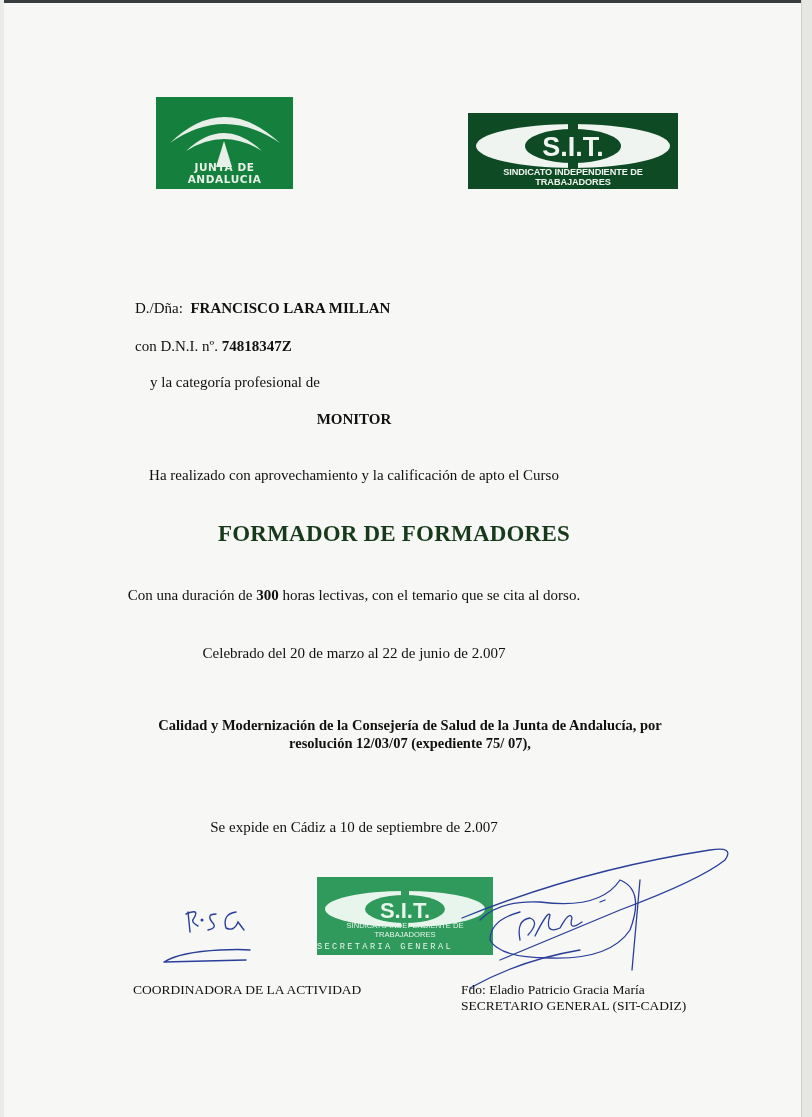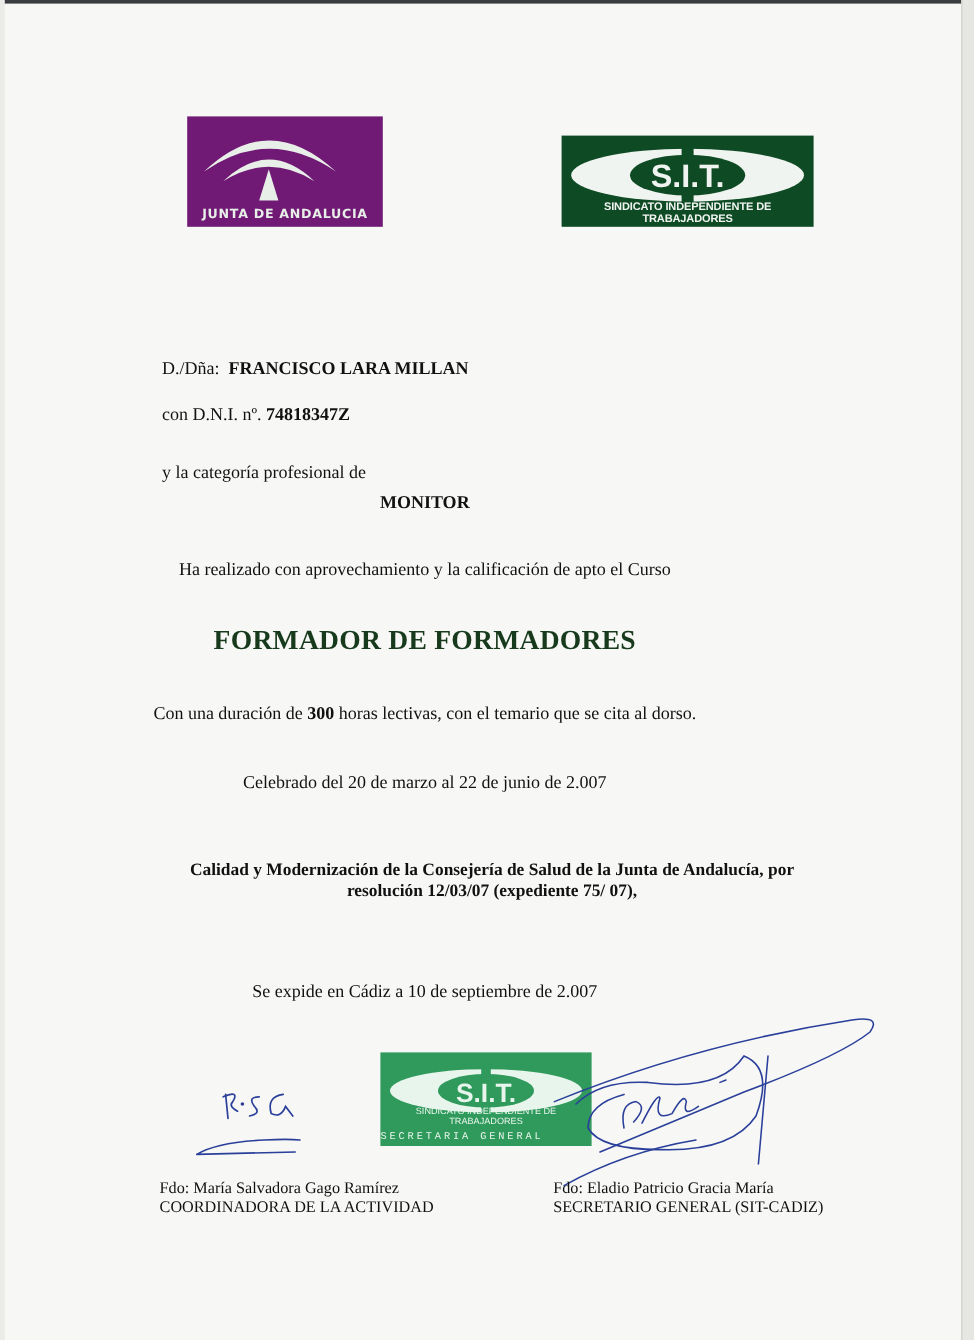--- a/index.html
+++ b/index.html
@@ -9,35 +9,35 @@
     font-family:"Liberation Serif", "DejaVu Serif", serif;
     color:#111;
   }
   .edge-top { position:absolute; left:0; top:0; width:812px; height:3px; background:#3a3d40; }
   .edge-right { position:absolute; right:0; top:0; width:10px; height:1117px; background:#e6e6e2; border-left:1px solid #cfcfcb; }
   .edge-left { position:absolute; left:0; top:0; width:4px; height:1117px; background:#ebebe7; }
 
   .abs { position:absolute; }
 
   
-  .junta-logo { left:156px; top:97px; width:163px; height:92px; background:#701a75; }
+  .junta-logo { left:156px; top:97px; width:137px; height:92px; background:#15803d; }
   .junta-logo svg { position:absolute; left:0; top:0; }
   .junta-text { position:absolute; left:0; right:0; bottom:4px; text-align:center; color:#e8efe8;
     font-family:"DejaVu Sans", sans-serif; font-size:10.5px; letter-spacing:0.6px; font-weight:bold; }
 
   
   .sit-logo { left:468px; top:113px; width:210px; height:76px; background:#0e4a24; }
   .sit-sub { position:absolute; left:0; right:0; bottom:2px; text-align:center; color:#f0f4f0;
     font-family:"Liberation Sans", sans-serif; font-weight:bold; font-size:9.2px; letter-spacing:-0.1px; }
 
   .line { white-space:nowrap; font-size:15px; }
   .b { font-weight:bold; }
   .center { text-align:center; left:0; width:708px; }
 
-  .course-title { font-size:23px; font-weight:bold; color:#173a1c; letter-spacing:0.2px; }
+  .course-title { font-size:23px; font-weight:bold; color:#173a1c; letter-spacing:0.2px;padding-left:40px; }
 
   .declared { left:130px; width:560px; top:716px; text-align:center; font-weight:bold; font-size:14.5px; line-height:18px; }
 
   
   .stamp { left:317px; top:877px; width:176px; height:78px; background:#2f9a5c; }
   .stamp-sub1 { position:absolute; left:0; right:0; bottom:16px; text-align:center; color:#e8f5ec;
     font-family:"Liberation Sans", sans-serif; font-size:7.6px; }
   .stamp-sub2 { position:absolute; left:0; right:0; bottom:3px; text-align:left; color:#e8f5ec;
     font-family:Liberation Mono, monospace; font-size:8.6px; letter-spacing:2.4px; }
 
@@ -70,21 +70,21 @@
 </div>
 
 <div class="abs line" style="left:135px; top:300px;">
   <span>D./Dña:</span>&nbsp;
   <span class="b">FRANCISCO LARA MILLAN</span>
 </div>
 <div class="abs line" style="left:135px; top:338px;">
   <span>con D.N.I. nº.</span>
   <span class="b">74818347Z</span>
 </div>
-<div class="abs line" style="left:135px; top:374px;margin-top:12px;">y la categoría profesional de</div>
+<div class="abs line" style="left:150px; top:374px;">y la categoría profesional de</div>
 <div class="abs line center b" style="top:411px;">MONITOR</div>
 
 <div class="abs line center" style="top:467px;">Ha realizado con aprovechamiento y la calificación de apto el Curso</div>
 
 <div class="abs center course-title" style="top:521px;">FORMADOR DE FORMADORES</div>
 
 <div class="abs line center" style="top:587px;">
   <span>Con una duración de</span>
   <span class="b">300</span>
   <span>horas lectivas, con el temario que se cita al dorso.</span>
@@ -126,19 +126,18 @@
     <path d="M2 78 Q120 30 250 10 Q275 6 265 20 Q240 40 160 70 Q100 95 40 120"></path>
     <path d="M20 80 Q40 60 80 62 Q140 70 160 40 Q185 50 170 90 Q150 120 90 118 Q40 118 30 100 Q30 80 60 72"></path>
     <path d="M60 100 Q56 80 70 78 Q80 82 68 95 M75 96 Q88 70 90 75 Q84 95 100 88 Q110 70 112 78 Q108 92 122 82"></path>
     <path d="M140 62 L145 60"></path>
     <path d="M10 148 Q60 120 120 110"></path>
     <path d="M180 40 L172 130"></path>
   </g>
 </svg>
 
 <div class="abs sig" style="left:133px; top:982px;">
-  <div>Fdo: María Salvadora Gago Ramírez</div>
   <div>COORDINADORA DE LA ACTIVIDAD</div>
 </div>
 <div class="abs sig" style="left:461px; top:982px;">
   <div>Fdo: Eladio Patricio Gracia María</div>
   <div>SECRETARIO GENERAL (SIT-CADIZ)</div>
 </div>
 
 </body></html>

